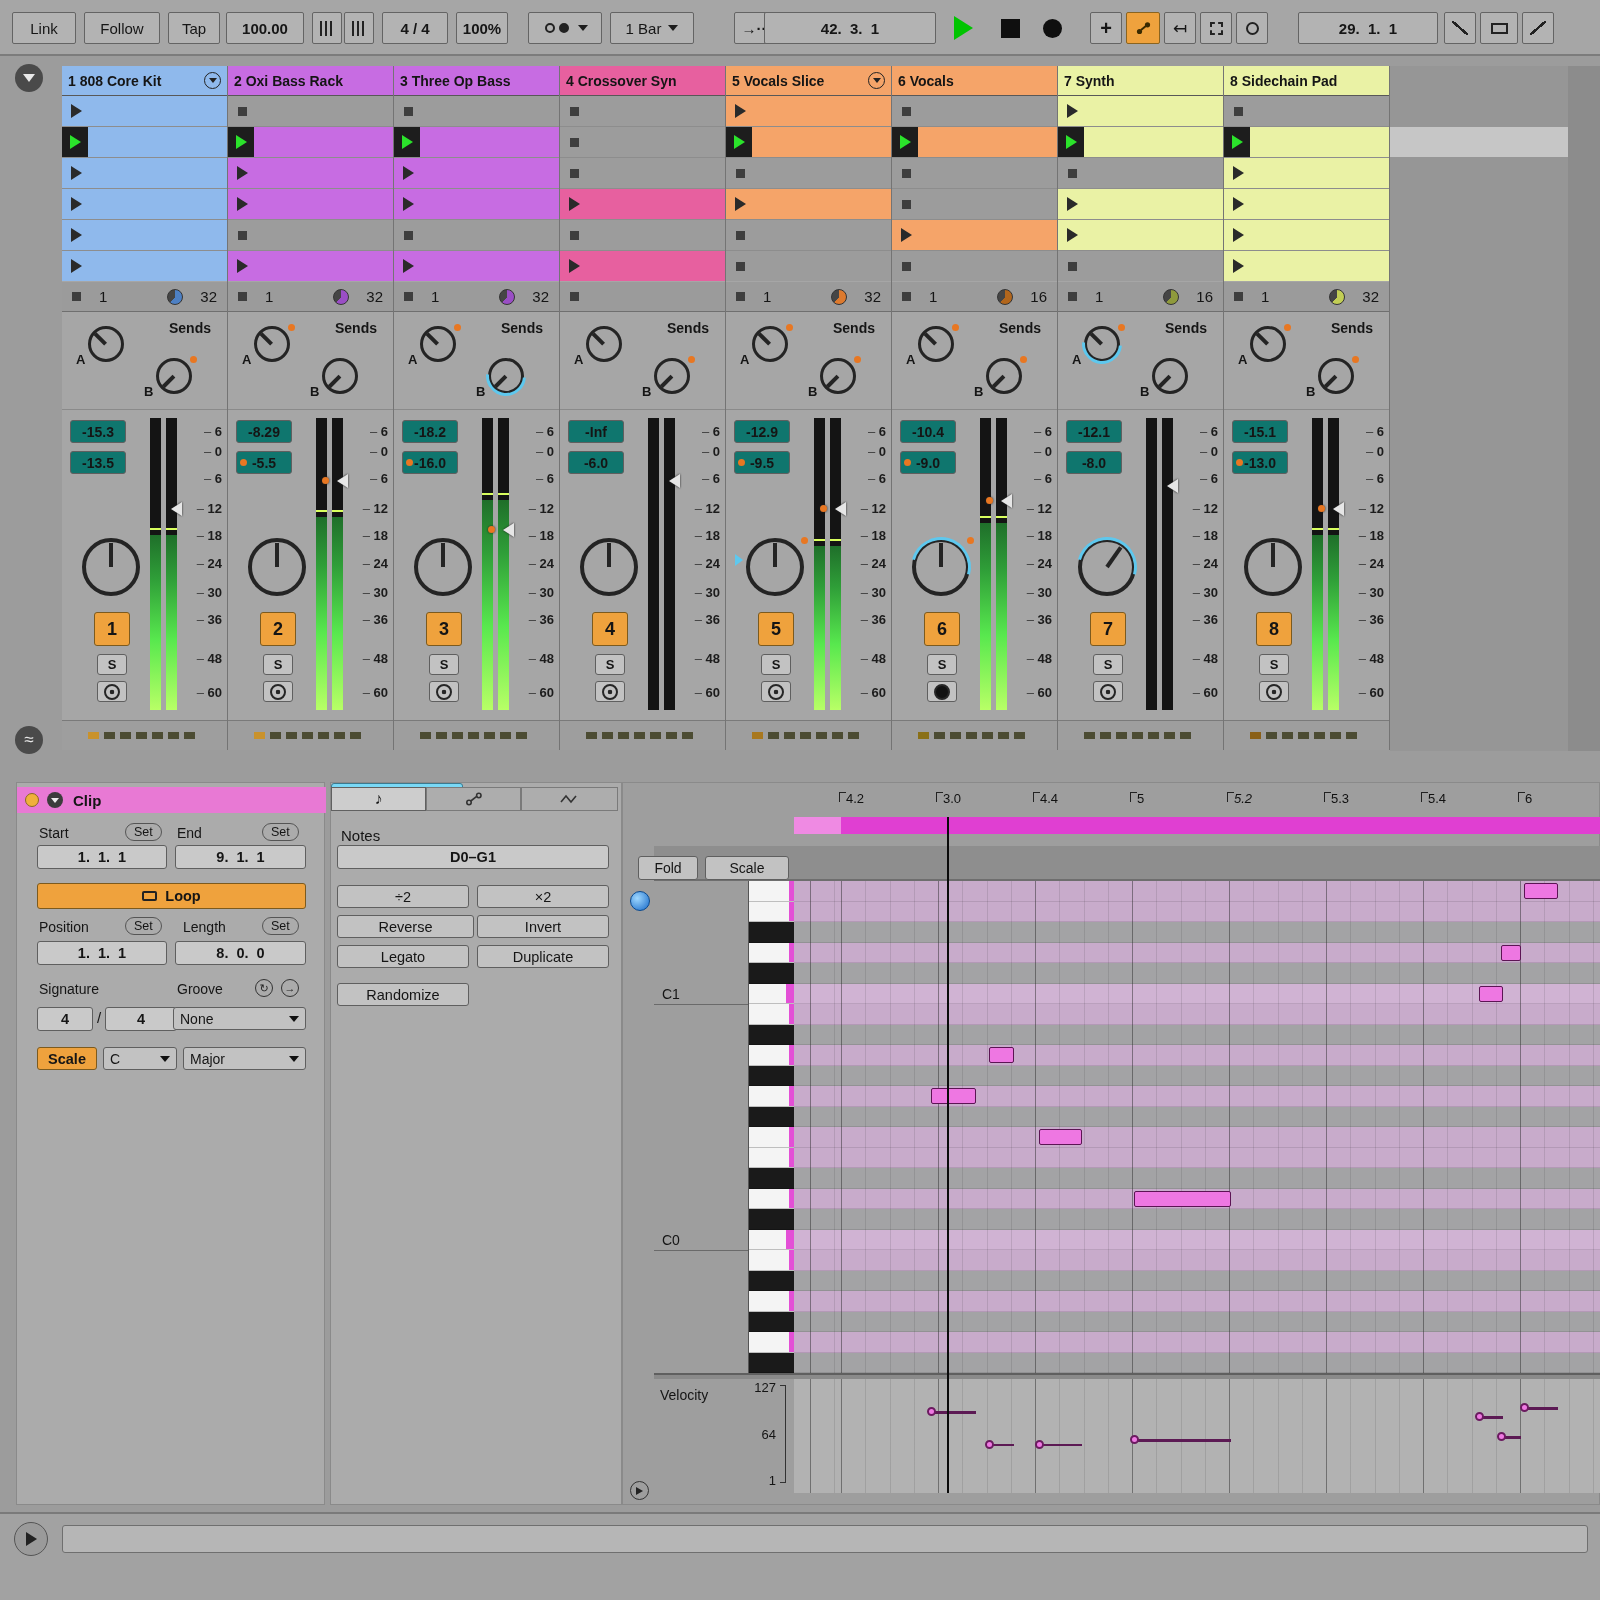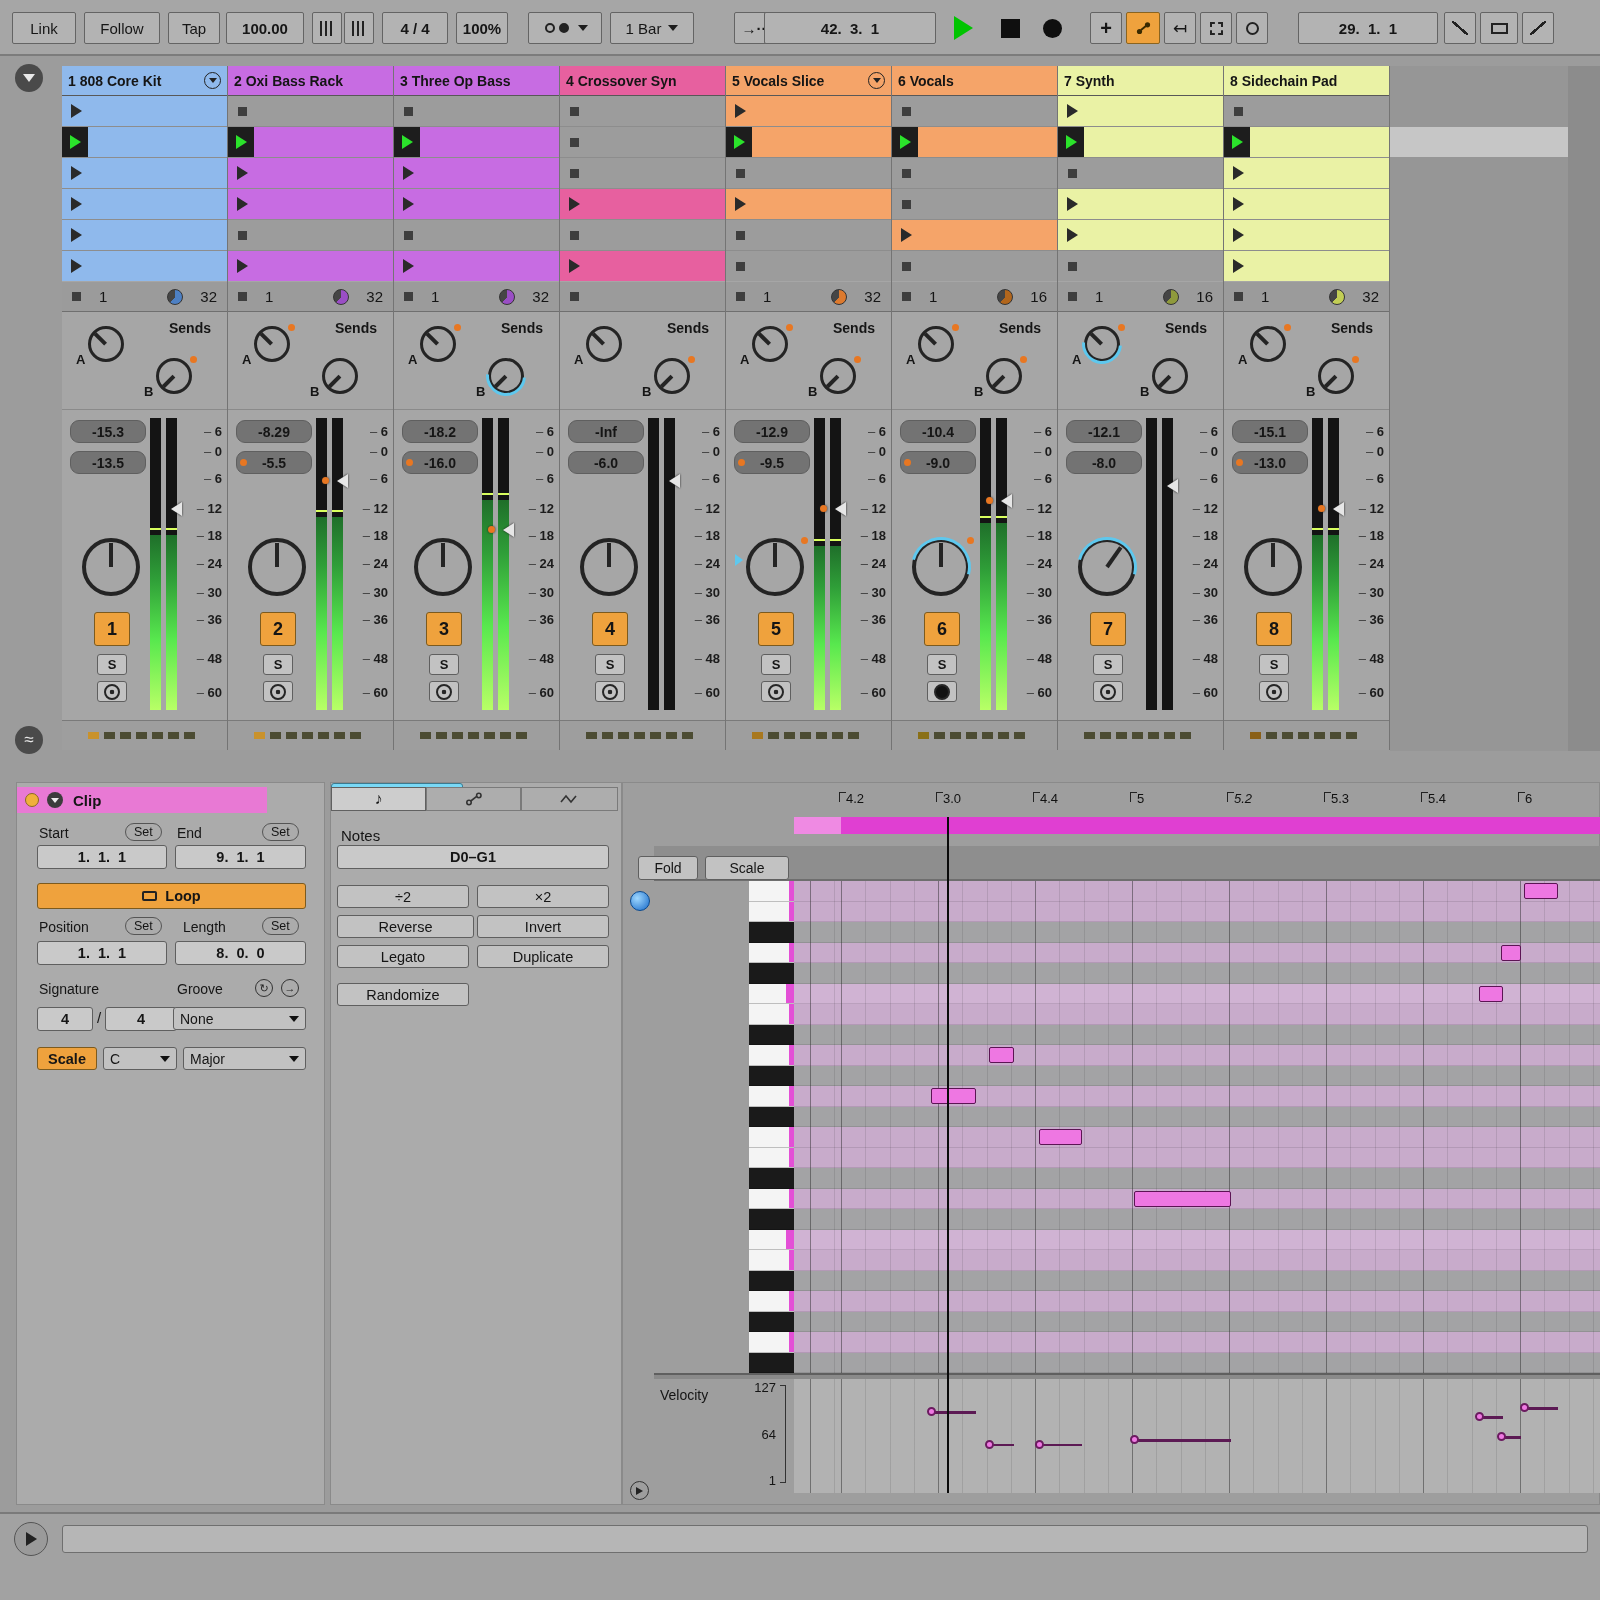--- a/index.html
+++ b/index.html
@@ -82,21 +82,21 @@
 .knob::after{content:"";position:absolute;left:50%;top:50%;width:3.5px;height:15px;margin-left:-1.75px;background:#242424;transform-origin:50% 0;transform:rotate(var(--rot,135deg))}
 .ka{left:26px;top:14px}
 .kb{left:94px;top:46px;--rot:45deg}
 .klab{position:absolute;left:-15px;bottom:-8px;font-size:13px;font-weight:700}
 .knob .adot,.pan-knob .adot{display:none;position:absolute;right:-8px;top:-5px;width:7px;height:7px;border-radius:50%;background:#e87722}
 .knob.dot .adot,.pan-knob.dot .adot{display:block}
 .knob .arc,.pan-knob .arc{display:none;position:absolute;inset:-5px;border:3.5px solid transparent;border-left-color:#5ec8ee;border-bottom-color:#5ec8ee;border-radius:50%;transform:rotate(var(--arot,-40deg))}
 .knob.cyan .arc,.pan-knob.cyan .arc{display:block}
 
 .mixer{height:310px;position:relative;background:#a6a6a6}
-.peak-box,.vol-box{position:absolute;left:8px;width:76px;height:23px;background:#737373;border:1px solid #5f5f5f;border-radius:9px;display:flex;align-items:center;justify-content:center;font-size:14px;font-weight:700}
+.peak-box,.vol-box{position:absolute;left:8px;width:56px;height:23px;background:#0f766e;border:1px solid #5f5f5f;border-radius:3px;display:flex;align-items:center;justify-content:center;font-size:14px;font-weight:700}
 .peak-box{top:10px}
 .vol-box{top:41px}
 .vol-box.dot::before{content:"";position:absolute;left:3px;width:7px;height:7px;border-radius:50%;background:#e87722}
 .pan-knob{position:absolute;left:20px;top:128px;width:58px;height:58px;border:4px solid #242424;border-radius:50%;--rot:180deg}
 .pan-knob::after{content:"";position:absolute;left:50%;top:50%;width:4px;height:24px;margin-left:-2px;background:#242424;transform-origin:50% 0;transform:rotate(var(--rot))}
 .pan-knob.marker::before{content:"";position:absolute;left:-15px;top:12px;border-top:6px solid transparent;border-bottom:6px solid transparent;border-left:8px solid #5ec8ee}
 .num-btn{position:absolute;left:32px;top:202px;width:36px;height:34px;background:#efa23d;border:1px solid #7c5a1e;border-radius:3px;display:flex;align-items:center;justify-content:center;font-size:18px;font-weight:700}
 .solo-btn{position:absolute;left:35px;top:244px;width:30px;height:21px;background:#c2c2c2;border:1px solid #5f5f5f;border-radius:3px;font-size:13px;font-weight:700;display:flex;align-items:center;justify-content:center}
 .arm-btn{position:absolute;left:35px;top:271px;width:30px;height:21px;background:#c2c2c2;border:1px solid #5f5f5f;border-radius:3px;display:flex;align-items:center;justify-content:center}
 .arm-btn::after{content:"";width:12px;height:12px;border:2px solid #262626;border-radius:50%;background:radial-gradient(circle,#262626 0 2px,transparent 2.6px)}
@@ -112,21 +112,21 @@
 .fader-tri.dot::before{content:"";position:absolute;left:-15px;top:-4px;width:7px;height:7px;border-radius:50%;background:#e87722}
 .led-row{height:30px;background:#9e9e9e;border-top:1px solid #7a7a7a;display:flex;align-items:center;gap:5px;padding-left:26px}
 .led{width:11px;height:7px;background:#4c4c33}
 #empty-tracks{position:absolute;left:1390px;top:66px;width:178px;height:685px;background:#969696}
 #empty-highlight{position:absolute;left:0;top:61px;width:178px;height:30px;background:#c6c6c6}
 #right-strip{position:absolute;left:1568px;top:66px;width:32px;height:685px;background:#8c8c8c}
 
 
 .panel{position:absolute;top:782px;height:723px;background:#ababab;border:1px solid #8a8a8a}
 #clip-panel{left:16px;width:309px}
-.cp-title{position:absolute;left:0;top:4px;width:250px;height:26px;background:#e879d4;display:flex;align-items:center;padding-left:8px}
+.cp-title{position:absolute;left:0;top:4px;width:309px;height:26px;background:#e879d4;display:flex;align-items:center;padding-left:8px}
 .cp-circle{width:14px;height:14px;border-radius:50%;background:#f0b03c;border:1px solid #8a6a20;margin-right:8px}
 .cp-dd{width:16px;height:16px;border-radius:50%;background:#3c3c3c;display:flex;align-items:center;justify-content:center;margin-right:10px}
 .cp-dd::after{content:"";border-left:4px solid transparent;border-right:4px solid transparent;border-top:5px solid #eee}
 .cp-name{font-size:15px;font-weight:700}
 .cl{position:absolute;font-size:14px}
 .setpill{position:absolute;font-size:12.5px;border:1px solid #555;border-radius:9px;padding:1px 8px;background:transparent}
 .vbox{position:absolute;height:24px;background:#c9c9c9;border:1px solid #5f5f5f;border-radius:3px;display:flex;align-items:center;justify-content:center;font-size:14.5px;font-weight:700;white-space:pre}
 .cbtn{position:absolute;background:#c2c2c2;border:1px solid #5f5f5f;border-radius:3px;display:flex;align-items:center;justify-content:center;font-size:14.5px}
 .obtn{background:#efa23d;border-color:#7c5a1e;font-weight:700}
 .loop-ico{width:15px;height:10px;border:2px solid #222;border-radius:2px;margin-right:8px}
@@ -1013,20 +1013,26 @@
       <span class="rlabel" style="left: 440px; font-style: italic;">5.2</span>
       <span class="rlabel" style="left: 537px;">5.3</span>
       <span class="rlabel" style="left: 634px;">5.4</span>
       <span class="rlabel" style="left: 731px;">6</span>
     </div>
   <div id="loopband"></div>
   <div id="darkband"></div>
   <div class="rollbtn b-fold">Fold</div>
   <div class="rollbtn b-scalefold">Scale</div>
   <div id="preview-sphere"></div>
+  <div id="roll-gutter">
+      <span class="octlab" style="top: 104.5px;">C1</span>
+      <div class="octline" style="top: 123px;"></div>
+      <span class="octlab" style="top: 350.5px;">C0</span>
+      <div class="octline" style="top: 369px;"></div>
+    </div>
   <div id="keys">
       <div class="key wk" style="top: 0px;"></div>
       <div class="key wk" style="top: 20.5px;"></div>
       <div class="key bk" style="top: 41px;"></div>
       <div class="key wk" style="top: 61.5px;"></div>
       <div class="key bk" style="top: 82px;"></div>
       <div class="key wk root" style="top: 102.5px;"></div>
       <div class="key wk" style="top: 123px;"></div>
       <div class="key bk" style="top: 143.5px;"></div>
       <div class="key wk" style="top: 164px;"></div>

